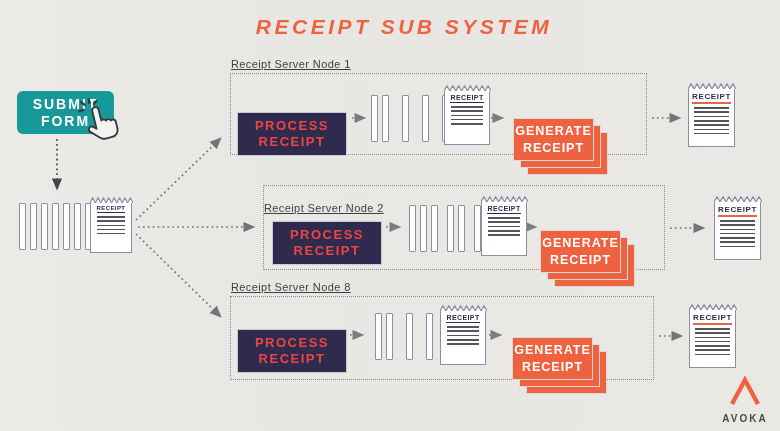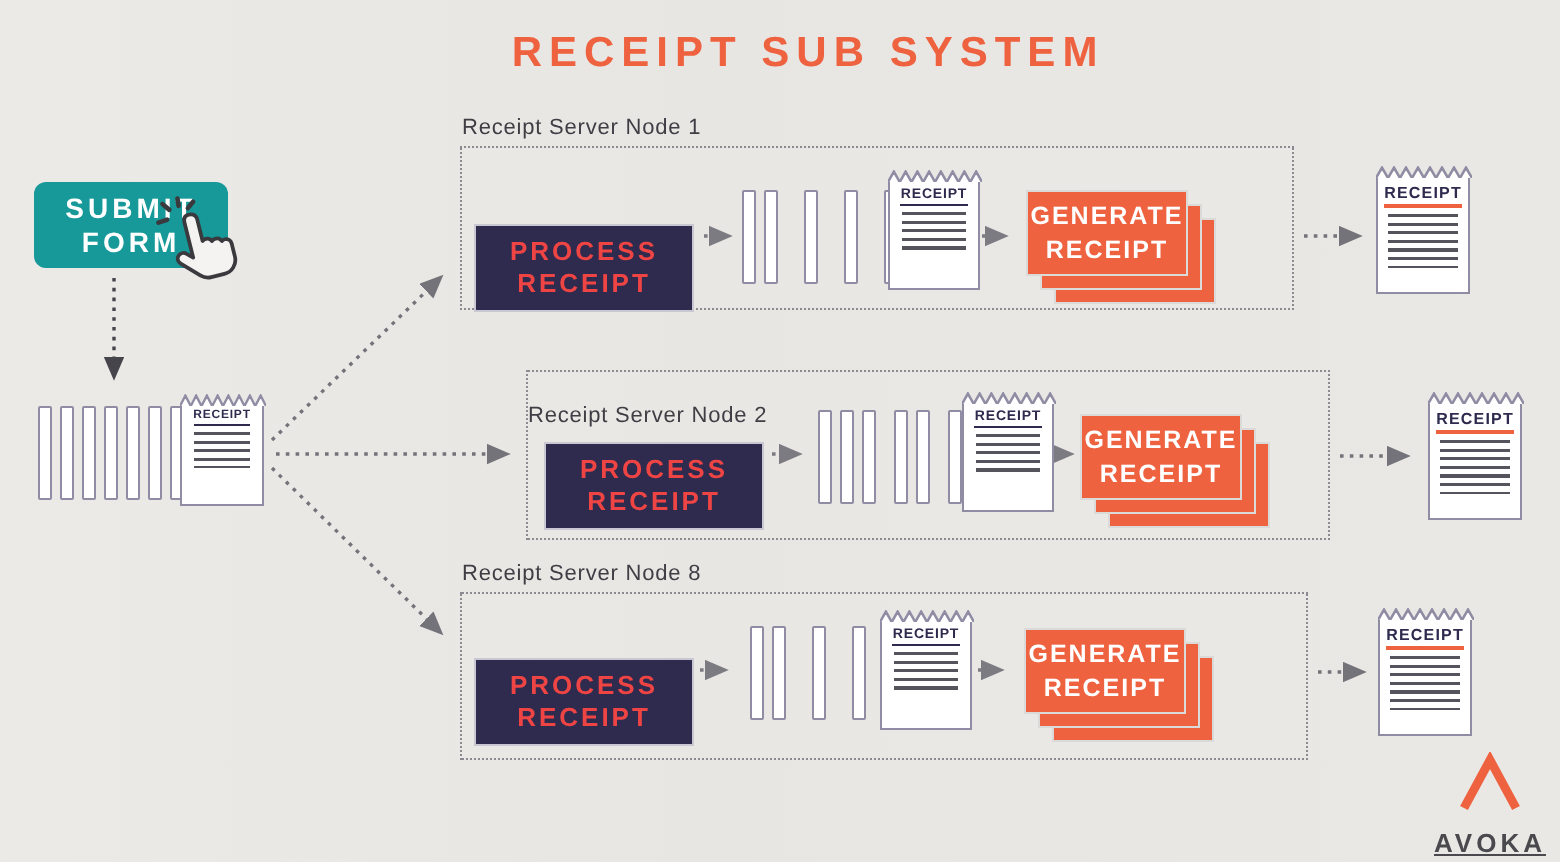--- a/index.html
+++ b/index.html
@@ -1,21 +1,21 @@
 <!DOCTYPE html>
 <html style="--orange: #EE6240; --navy: #2E2B4E; --teal: #17999A; --background: #E9E7E4; --text: #3F3E44;"><head>
 <meta charset="utf-8">
 <style>
   html,body{margin:0;padding:0;}
   body{font-family:"Liberation Sans", sans-serif; background:#d8d6d4;}
   #canvas{position:relative; width:780px; height:431px; overflow:hidden;
     background:linear-gradient(90deg,#ECEAE7 0%,#E8E6E3 45%,#EAE8E5 100%);}
   
   .title{position:absolute; left:28px; right:0; top:15px; text-align:center;
-    color:var(--orange,#EE6240); font-size:21px; font-weight:bold; letter-spacing:3.5px;}
+    color:var(--orange,#EE6240); font-size:21px; font-weight:bold; letter-spacing:3.5px;font-style:italic;}
   
   svg.connectors{position:absolute; left:0; top:0; z-index:1; pointer-events:none;}
   .dot{stroke:#74737A; stroke-width:1.7; stroke-dasharray:1.8 3.1; fill:none;}
   .dot.dark{stroke:#46454C;}
   
   .submit{position:absolute; left:17px; top:91px; width:97px; height:43px; z-index:2;
     background:var(--teal,#17999A); color:#fff; border:none; border-radius:6px;
     font-family:inherit; font-weight:bold; font-size:14px; letter-spacing:2px; line-height:1.2;
     display:flex; align-items:center; justify-content:center; text-align:center; padding:0 10px; cursor:pointer;}
   .hand{position:absolute; left:74px; top:98px; z-index:3;}
@@ -30,36 +30,36 @@
   .receipt .zig{position:absolute; left:-1.5px; top:-5px; width:calc(100% + 3px); height:6px; display:block;}
   .r-label{display:block; margin:4px auto 0; width:fit-content; font-size:7px; font-weight:bold;
     letter-spacing:0.4px; color:var(--navy,#2E2B4E); border-bottom:1.8px solid var(--navy,#2E2B4E); padding-bottom:1px;}
   .r-lines{display:block; margin:3px auto 0; width:72%; height:20px;
     background:repeating-linear-gradient(to bottom,#55535B 0,#55535B 1.6px,transparent 1.6px,transparent 4.3px);}
   .receipt.sm .r-label{font-size:6px; margin-top:3px;}
   .receipt.sm .r-lines{height:18px;}
   .receipt.out .r-label{font-size:8px; letter-spacing:0.6px; border-bottom:2px solid var(--orange,#EE6240);}
   .receipt.out .r-lines{height:27px; width:76%;}
   
-  .node-label{position:absolute; font-size:11px; color:#3F3E44; letter-spacing:0.4px; z-index:2;}
+  .node-label{position:absolute; font-size:11px; color:#3F3E44; letter-spacing:0.4px; z-index:2;text-decoration:underline;}
   .node-box{position:absolute; border:1.5px dotted #8B8A90; z-index:1; background:rgba(255,255,255,0.06);}
   .process{position:absolute; width:108px; height:42px; background:var(--navy,#2E2B4E); border:1px solid #C9C7D2;
     color:#ef4444; font-weight:bold; font-size:13px; letter-spacing:1.5px; line-height:1.25;
     display:flex; align-items:center; justify-content:center; text-align:center; z-index:2;margin-top:15px;}
-  .gen-stack{position:absolute; width:79px; height:41px; z-index:2;}
+  .gen-stack{position:absolute; width:79px; height:41px; z-index:2;margin-top:23px;}
   .gen-layer{position:absolute; width:100%; height:100%; background:var(--orange,#EE6240); border:1px solid #DCDAD8;}
   .gen-layer.l3{left:14px; top:14px;}
   .gen-layer.l2{left:7px; top:7px;}
   .gen-layer.front{left:0; top:0; color:#fff; font-weight:bold; font-size:12.5px; letter-spacing:1px; line-height:1.3;
     display:flex; align-items:center; justify-content:center; text-align:center;}
   .queue-label{position:absolute; left:8px; top:256px; width:134px; text-align:center;
     font-size:11px; color:#3F3E44; letter-spacing:0.4px; z-index:2;}
   
   .logo{position:absolute; left:714px; top:376px; width:62px; text-align:center; z-index:2;}
-  .logo-text{font-size:13px; font-weight:bold; color:#4A4A4E; letter-spacing:2px; margin-top:3px;text-decoration:underline;}
+  .logo-text{font-size:10px; font-weight:bold; color:#4A4A4E; letter-spacing:2px; margin-top:3px;}
 </style>
 </head>
 <body>
 
 <div id="canvas">
 
   <svg class="connectors" width="780" height="431" viewBox="0 0 780 431">
     <defs>
       <marker id="ah" markerWidth="8" markerHeight="8" refX="5.6" refY="3" orient="auto">
         <path d="M0 0 L7 3 L0 6 Z" fill="#74737A"></path>

